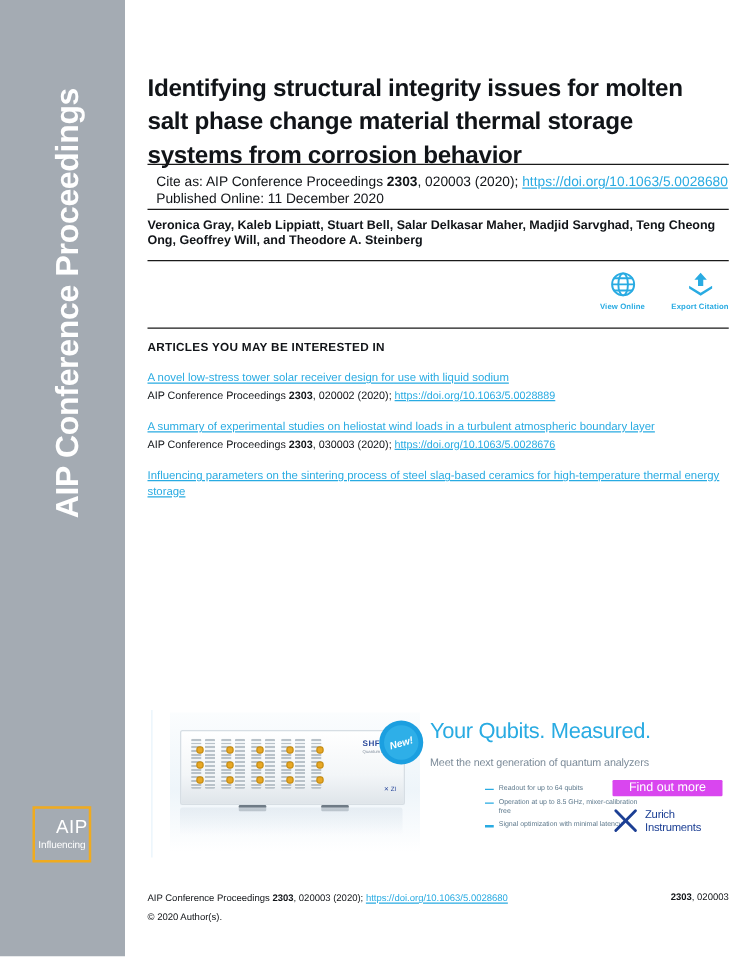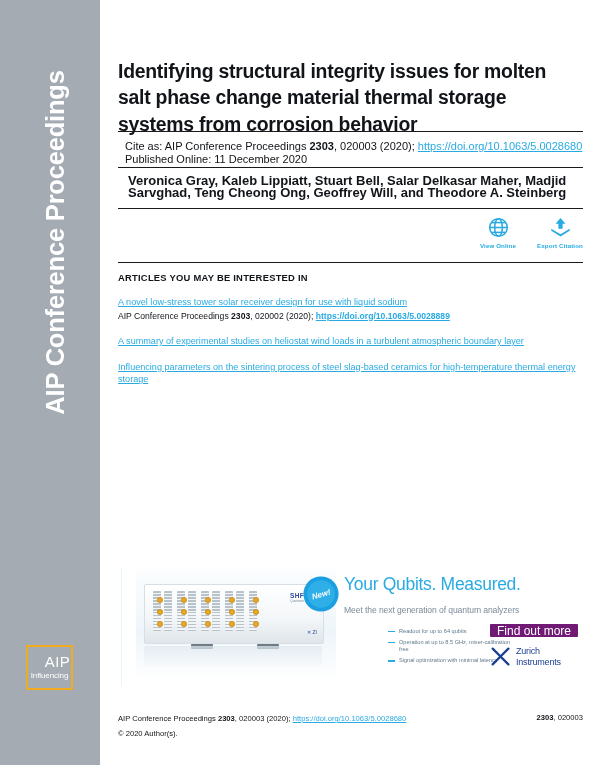--- a/index.html
+++ b/index.html
@@ -68,22 +68,22 @@
   .rule4{top:262px;}
 
   .cite-block{
     position:absolute;left:7px;top:140px;width:465px;
     font-size:11px;line-height:12.6px;color:#111418;
   }
   .cite-block b{font-weight:bold;}
   .cite-block .lnk{color:#29abe2;}
 
   .authors{
-    position:absolute;left:10px;top:175px;width:465px;
-    font-size:13px;line-height:12.4px;color:#111418;font-weight:bold;
+    position:absolute;left:0;top:175px;width:465px;
+    font-size:10px;line-height:12.4px;color:#111418;font-weight:bold;
   }
 
   
   .actions{
     position:absolute;left:0;top:212px;width:465px;height:44px;
   }
   .action{
     position:absolute;top:4px;width:56px;text-align:center;
   }
   .action.a1{left:352px;}
@@ -103,21 +103,21 @@
   .rel-item{margin-bottom:13px;}
   .rel-item .rtitle{
     font-size:9.1px;line-height:12.6px;color:#29abe2;font-weight:normal;
     display:block;
   }
   .rel-item .rcite{
     font-size:8.6px;line-height:12.4px;color:#111418;display:block;
     margin-top:1px;
   }
   .rel-item .rcite b{font-weight:bold;}
-  .rel-item .rcite .lnk{color:#29abe2;font-weight:bold;}
+  .rel-item .rcite .lnk{color:#29abe2;font-weight:normal;}
 
   
   .ad{
     position:absolute;left:3px;top:568px;width:462px;height:118px;
     background:#ffffff;border-left:1.5px solid #e8f4fb;
     overflow:hidden;
   }
   .ad-photo{
     position:absolute;left:14px;top:2px;width:200px;height:112px;
     background:linear-gradient(180deg,#fbfdfe 0%,#eef5fa 55%,#ffffff 100%);
@@ -177,21 +177,21 @@
     font-size:5.6px;line-height:7.6px;color:#5f7a8d;
   }
   .ad-bullets li{
     list-style:none;position:relative;padding-left:11px;margin-bottom:3.5px;
   }
   .ad-bullets li:before{
     content:"";position:absolute;left:0;top:3px;width:7px;height:1.6px;background:#29abe2;
   }
   .ad-cta{
     position:absolute;left:146px;top:50px;width:88px;height:13px;
-    background:#701a75;color:#ffffff;font-size:12px;
+    background:#d946ef;color:#ffffff;font-size:10px;
     display:flex;align-items:center;justify-content:center;
     border-radius:1px;
   }
   .ad-zurich{
     position:absolute;left:146px;top:72px;width:96px;height:28px;
     display:flex;align-items:flex-start;gap:5px;
   }
   .ad-zurich .zi-text{
     font-size:9px;line-height:10.5px;color:#1c3f94;letter-spacing:-0.2px;
   }
@@ -283,20 +283,26 @@
         <span class="rcite">
           <span>AIP Conference Proceedings</span>
           <b>2303</b><span>, </span><span>020002</span>
           <span>(2020);</span>
           <a class="lnk" href="#">https://doi.org/10.1063/5.0028889</a>
         </span>
       </div>
 
       <div class="rel-item">
         <a class="rtitle" href="#">A summary of experimental studies on heliostat wind loads in a turbulent atmospheric boundary layer</a>
+        <span class="rcite">
+          <span>AIP Conference Proceedings</span>
+          <b>2303</b><span>, </span><span>030003</span>
+          <span>(2020);</span>
+          <a class="lnk" href="#">https://doi.org/10.1063/5.0028676</a>
+        </span>
       </div>
 
       <div class="rel-item">
         <a class="rtitle" href="#">Influencing parameters on the sintering process of steel slag-based ceramics for high-temperature thermal energy storage</a>
       </div>
 
     </div>
 
     <div class="ad">
 

